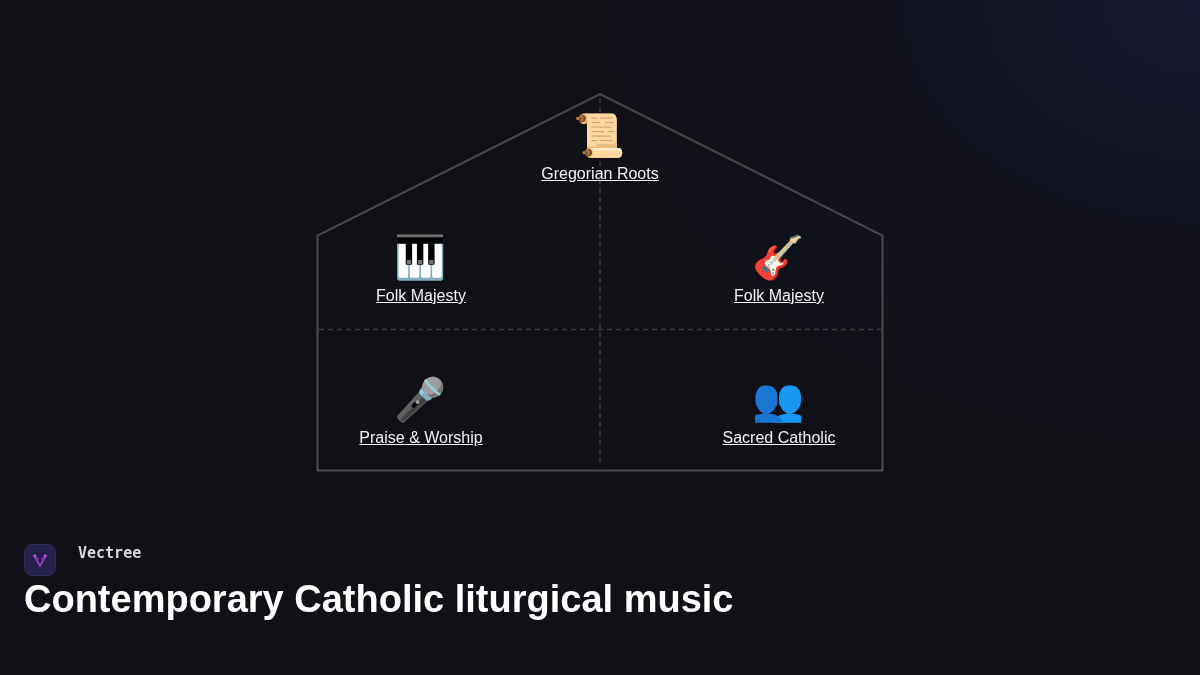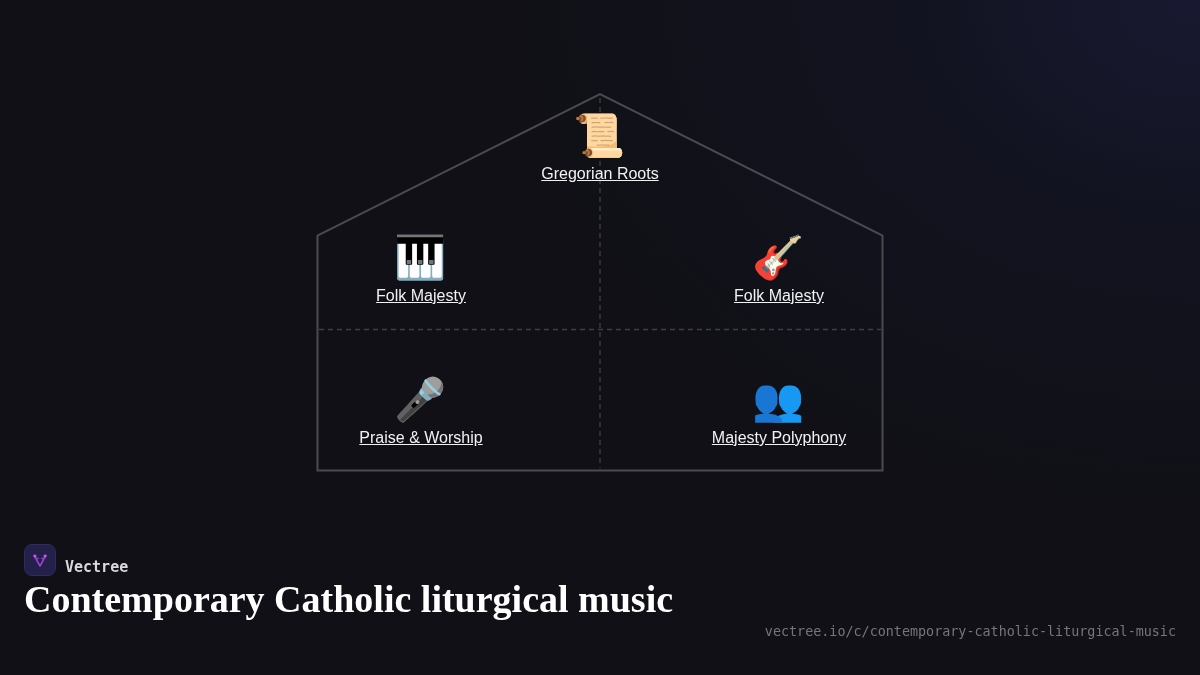--- a/index.html
+++ b/index.html
@@ -45,21 +45,22 @@
       font-size: 16px;
       color: #f2f2f2;
       white-space: nowrap;
       text-decoration: underline;
     }
     .brand {
       position: absolute;
       left: 24px;
       top: 544px;
       display: flex;
-      align-items: flex-end;
+      align-items: flex-start;
+      gap: 13px;
     }
     .brand-logo {
       width: 32px;
       height: 32px;
       border-radius: 8px;
       background: #23204a;
       border: 1px solid #2f2b5e;
       display: flex;
       align-items: center;
       justify-content: center;
@@ -71,21 +72,21 @@
       font-weight: bold;
       font-size: 15px;
       color: #d8d8de;
     }
     .title {
       position: absolute;
       left: 24px;
       top: 583px;
       width: 720px;
       margin: 0;
-      font-family: Liberation Serif, serif;
+      font-family: Liberation Sans, sans-serif;
       font-weight: bold;
       font-size: 38px;
       line-height: 33px;
       color: #ffffff;
     }
     .url {
       position: absolute;
       right: 24px;
       top: 624px;
       font-family: "DejaVu Sans Mono", monospace;
@@ -122,31 +123,30 @@
     <span class="label">Folk Majesty</span>
   </div>
 
   <div class="node" style="left:421px; top:375px;">
     <span class="emoji">🎤</span>
     <span class="label">Praise &amp; Worship</span>
   </div>
 
   <div class="node" style="left:779px; top:375px;">
     <span class="emoji">👥</span>
-    <span class="label">Majesty Polyphony</span>
+    <span class="label">Sacred Catholic</span>
   </div>
 
   <div class="brand">
     <div class="brand-logo">
       <svg width="18" height="18" viewBox="0 0 18 18" xmlns="http://www.w3.org/2000/svg">
         <path d="M9 15 L4 6 M9 15 L14 6 M4 6 L3 4.5 M14 6 L15 4.5 M5.2 8.2 L7 7.4 M12.8 8.2 L11 7.4" stroke="#a03ad6" stroke-width="1.6" fill="none" stroke-linecap="round"></path>
         <circle cx="4" cy="5" r="1.5" fill="#c35be8"></circle>
         <circle cx="14" cy="5" r="1.5" fill="#c35be8"></circle>
       </svg>
     </div>
     <span class="brand-name">Vectree</span>
   </div>
 
   <h1 class="title">Contemporary Catholic liturgical music</h1>
 
-  <div class="url">vectree.io/c/contemporary-catholic-liturgical-music</div>
 
 </div>
 
 </body></html>

